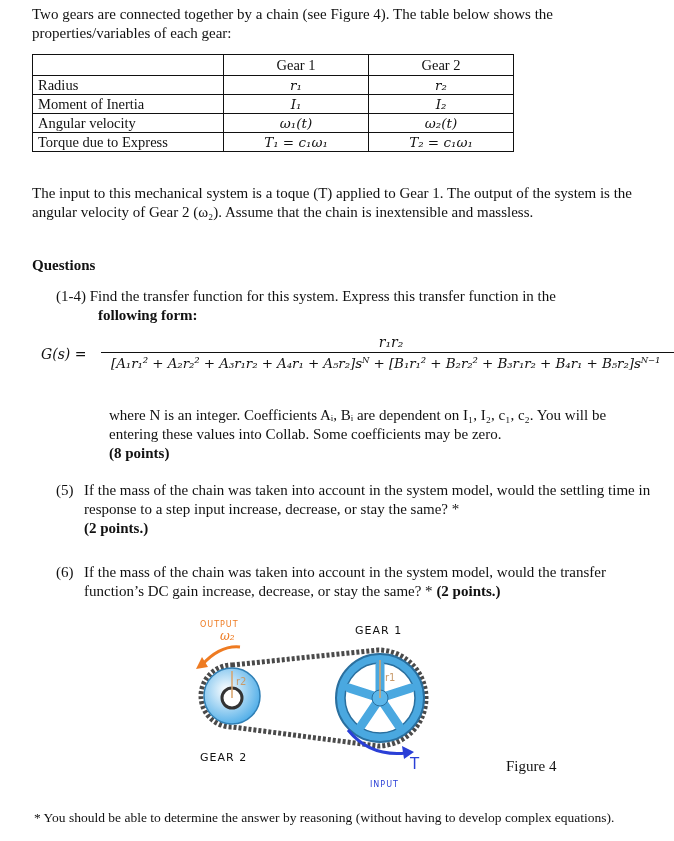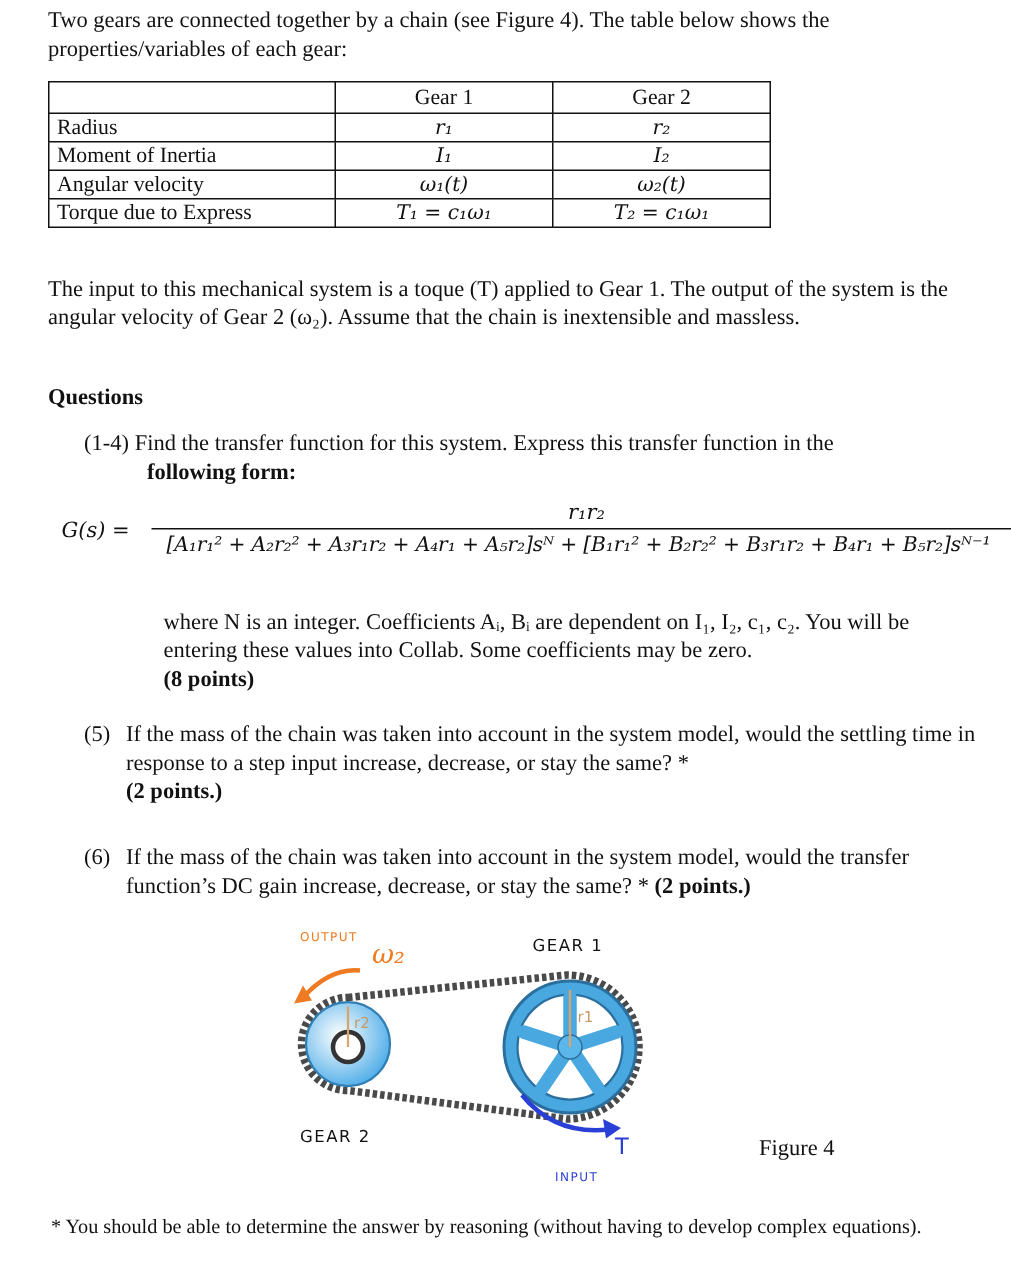--- a/index.html
+++ b/index.html
@@ -155,21 +155,21 @@
       <text x="205" y="76" font-size="10" fill="#c89a6a" font-family="DejaVu Sans, sans-serif">r1</text>
     </g>
 
     <path d="M 60 42 Q 40 40 22 60" fill="none" stroke="#ee7b22" stroke-width="3"></path>
     <path d="M 16 64 L 22 52 L 28 62 Z" fill="#ee7b22"></path>
 
     <path d="M 168 125 Q 190 152 226 148" fill="none" stroke="#2a3fd6" stroke-width="3"></path>
     <path d="M 234 147 L 222 141 L 224 154 Z" fill="#2a3fd6"></path>
   </svg>
   <span class="abs hand" style="left:20px;top:10px;font-size:8px;color:#ee7b22;">OUTPUT</span>
-  <span class="abs" style="left:40px;top:22px;font-size:18px;color:#ee7b22;font-style:italic;font-family:'DejaVu Serif',serif;margin-left:28px;">ω₂</span>
+  <span class="abs" style="left:40px;top:22px;font-size:12px;color:#ee7b22;font-style:italic;font-family:'DejaVu Serif',serif;">ω₂</span>
   <span class="abs hand" style="left:175px;top:16px;font-size:11px;color:#111;">GEAR 1</span>
   <span class="abs hand" style="left:20px;top:143px;font-size:11px;color:#111;">GEAR 2</span>
   <span class="abs hand" style="left:230px;top:150px;font-size:15px;color:#2a3fd6;">T</span>
   <span class="abs hand" style="left:190px;top:170px;font-size:8px;color:#2a3fd6;">INPUT</span>
 </div>
 
 <div class="abs fig-caption">Figure 4</div>
 
 <div class="abs footnote">* You should be able to determine the answer by reasoning (without having to develop complex equations).</div>
 

